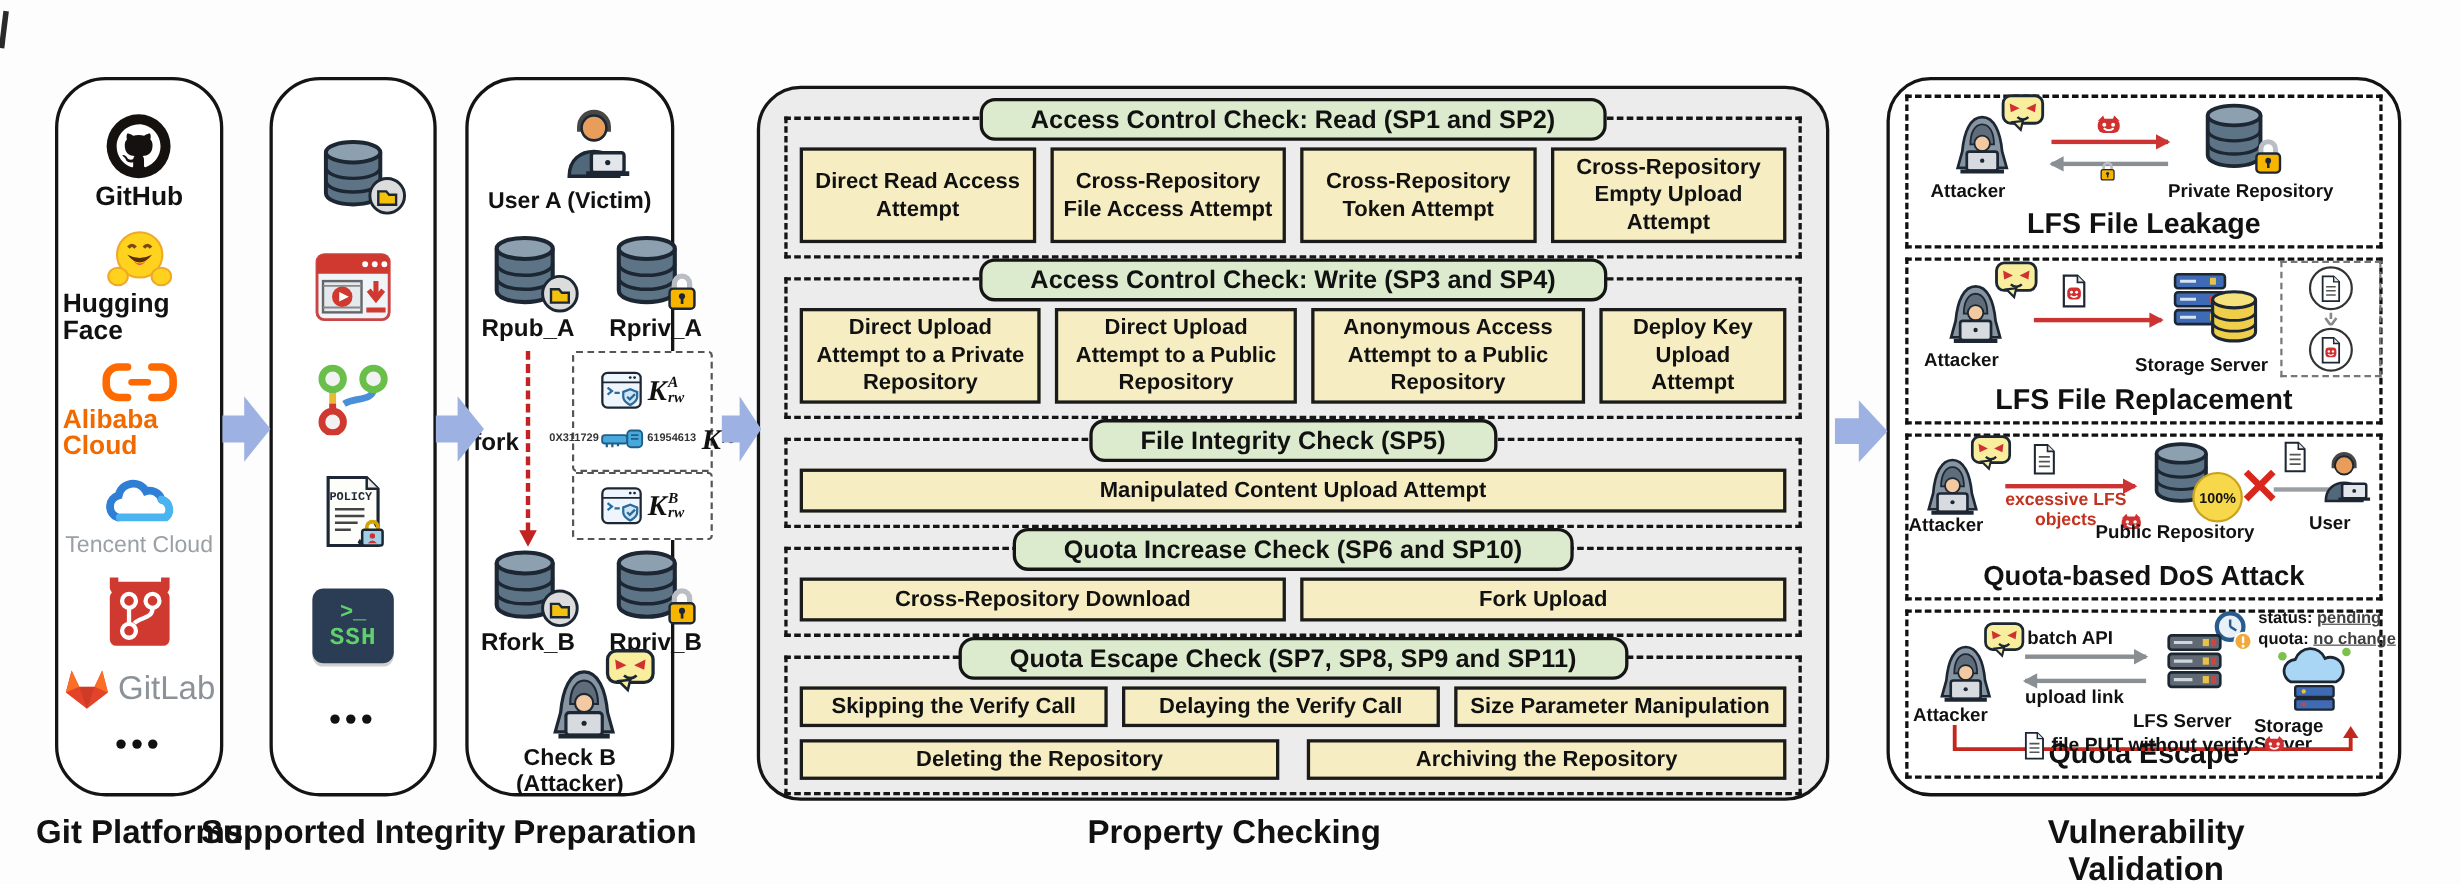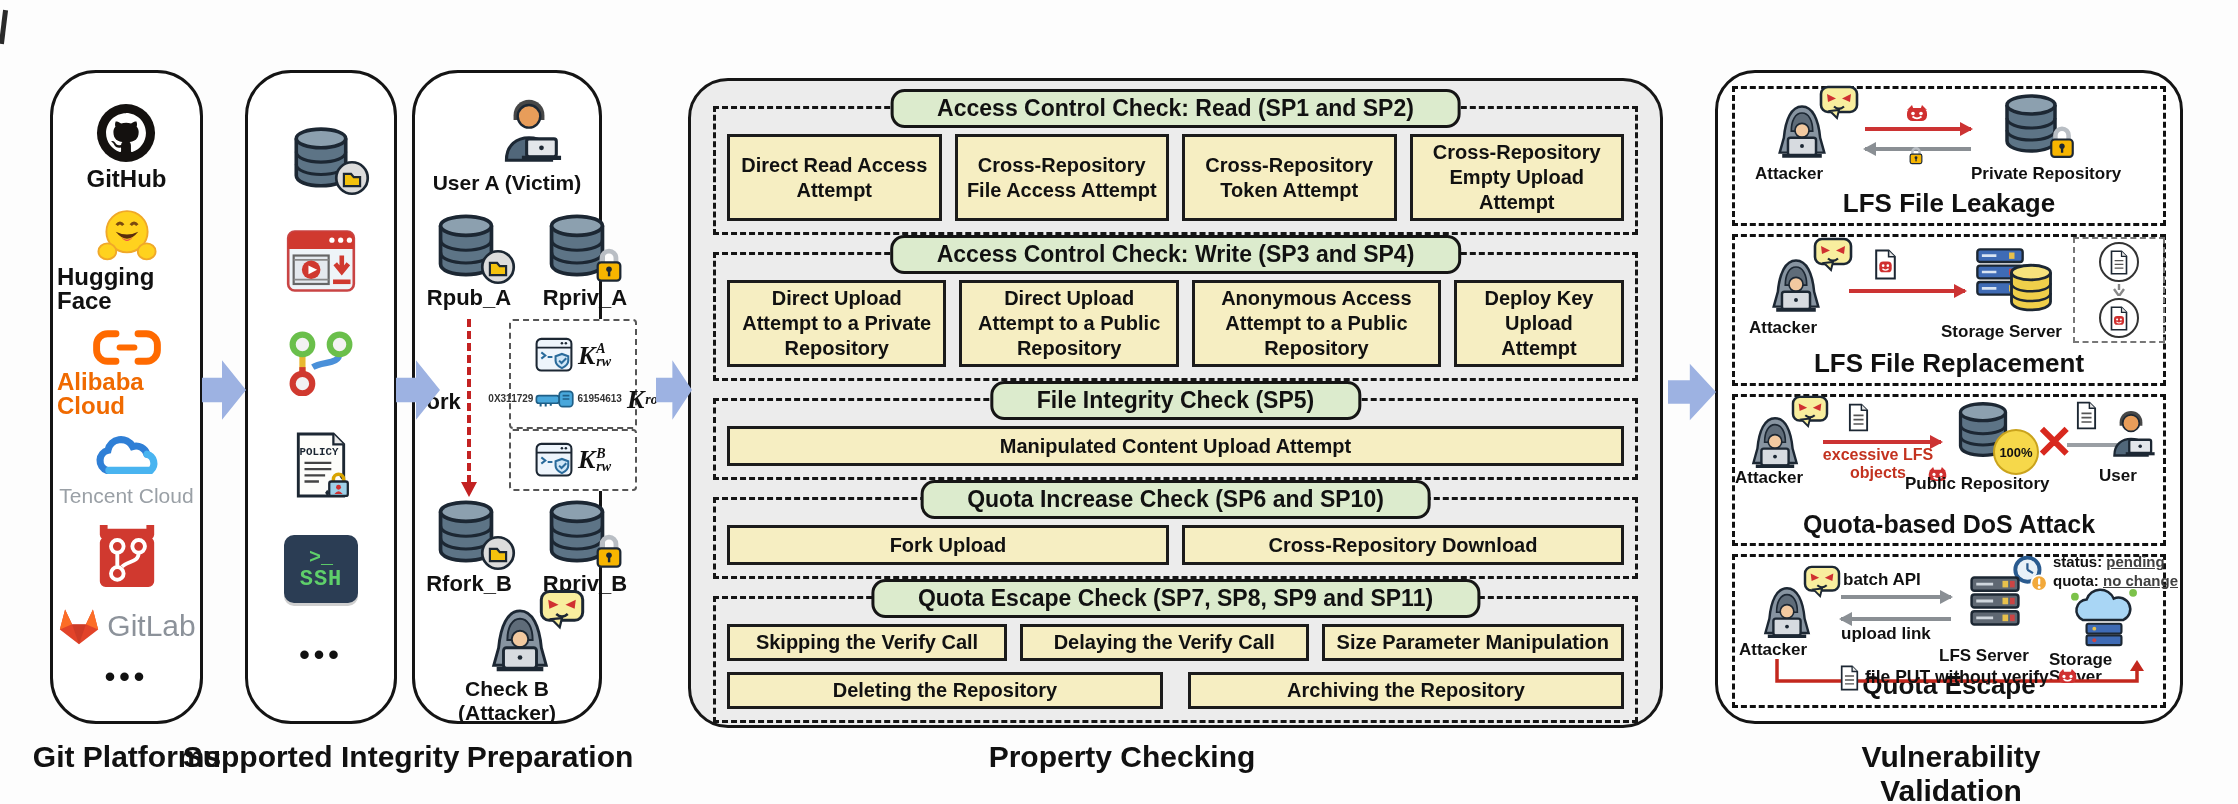--- a/index.html
+++ b/index.html
@@ -6,21 +6,21 @@
   .canvas{position:relative;width:2238px;height:804px;background:#fdfdfd;
           font-family:"Liberation Sans",sans-serif;color:#111;overflow:hidden;}
   .artifact{position:absolute;left:1px;top:10px;width:5px;height:34px;background:#2a2a2a;transform:rotate(7deg);}
 
   
   .pillar{position:absolute;background:#fff;border:3.5px solid #141414;border-radius:46px;
           display:flex;flex-direction:column;align-items:center;justify-content:space-evenly;
           padding:14px 4px;box-sizing:border-box;}
   #p1{left:50px;top:70px;width:153px;height:654px;}
   #p2{left:245px;top:70px;width:152px;height:654px;}
-  #p3{left:412px;top:70px;width:190px;height:654px;display:block;}
+  #p3{left:423px;top:70px;width:190px;height:654px;display:block;}
 
   .brand{display:flex;flex-direction:column;align-items:center;gap:3px;}
   .brand .t{font-weight:bold;font-size:24px;line-height:1;}
   .t.orange{color:#f06a00;}
   .t.gray{color:#9aa0a6;font-weight:normal;font-size:21px;}
   .gl-row{display:flex;align-items:center;gap:6px;}
   .gl-text{color:#8c929a;font-size:30px;}
   .dots{font-size:30px;font-weight:bold;letter-spacing:4px;line-height:1;}
 
   .sshbox{width:74px;height:68px;background:#2b3d54;border-radius:10px;display:flex;flex-direction:column;
@@ -485,22 +485,22 @@
     </div>
     <div class="group">
       <div class="gtitle">File Integrity Check (SP5)</div>
       <div class="items">
         <div class="ybox h1">Manipulated Content Upload Attempt</div>
       </div>
     </div>
     <div class="group">
       <div class="gtitle">Quota Increase Check (SP6 and SP10)</div>
       <div class="items">
+        <div class="ybox h1">Cross-Repository Download</div>
         <div class="ybox h1">Fork Upload</div>
-        <div class="ybox h1">Cross-Repository Download</div>
       </div>
     </div>
     <div class="group">
       <div class="gtitle">Quota Escape Check (SP7, SP8, SP9 and SP11)</div>
       <div class="items">
         <div class="ybox h0" style="flex:.92">Skipping the Verify Call</div>
         <div class="ybox h0" style="flex:.95">Delaying the Verify Call</div>
         <div class="ybox h0">Size Parameter Manipulation</div>
       </div>
       <div class="items">

